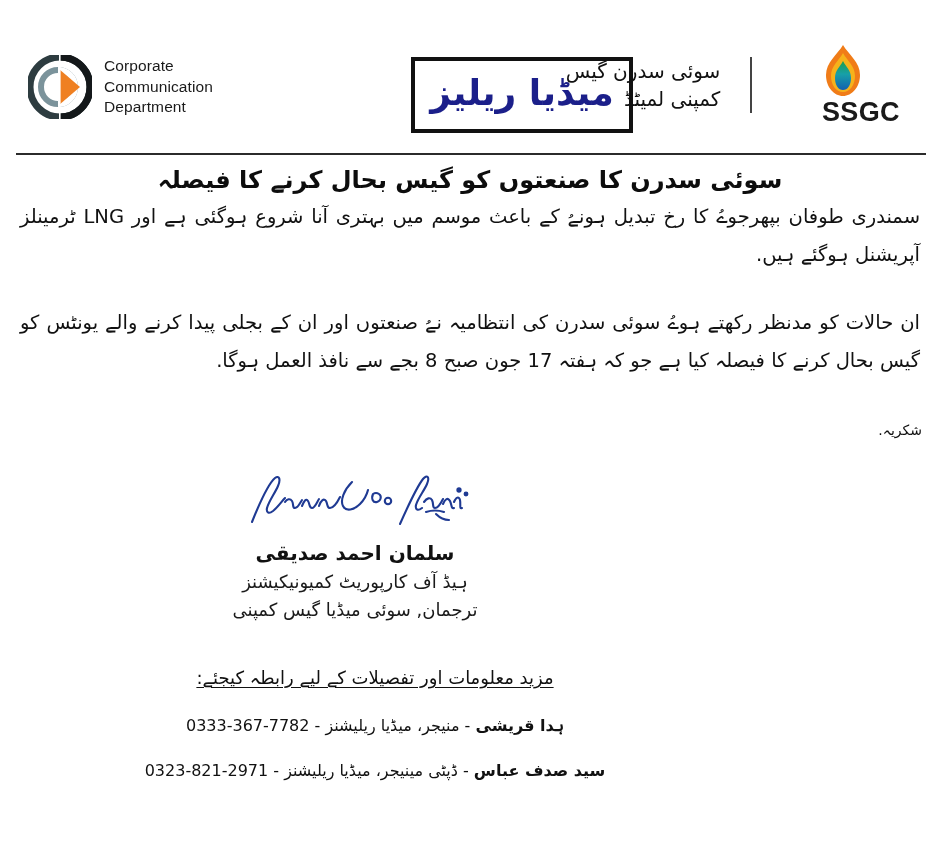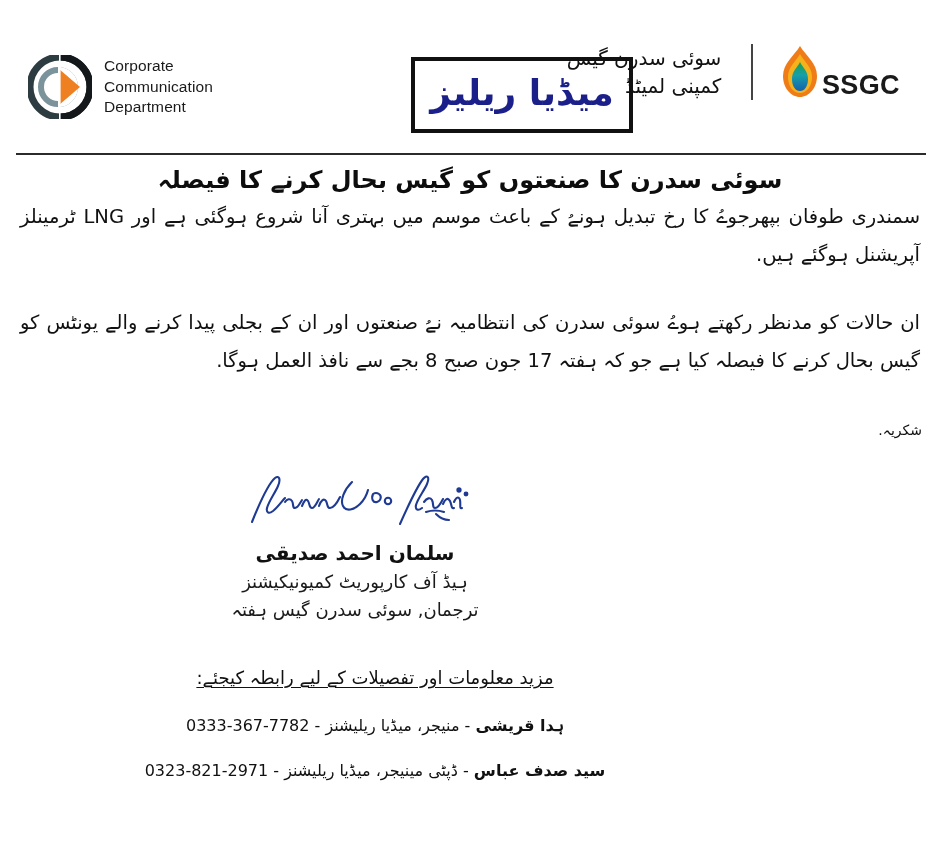--- a/index.html
+++ b/index.html
@@ -104,23 +104,24 @@
     white-space: nowrap;
   }
   .ssgc-divider {
     width: 1.5px;
     height: 56px;
     background: #444;
     margin: 0 10px;
   }
   .ssgc-logo {
     display: flex;
-    flex-direction: row;
-    align-items: flex-end;
+    flex-direction: column;
+    align-items: flex-start;
     gap: 1px;
+    margin-left: 44px;
   }
   .ssgc-flame {
     width: 42px;
     height: 54px;
   }
   .ssgc-word {
     font-family: "Liberation Sans", "DejaVu Sans", sans-serif;
     font-size: 27px;
     font-weight: 700;
     color: #1a1a1a;
@@ -311,21 +312,21 @@
           <path d="M203 36 C205 31 208 29 210 33 C212 37 211 41 214 40"></path>
           <path d="M186 44 C192 42 198 42 204 44"></path>
           <path d="M214 34 C216 29 219 28 220 32 C221 37 219 41 222 40"></path>
           <circle cx="219" cy="22" r="1.6" fill="#1f3a93"></circle>
           <circle cx="226" cy="26" r="1.4" fill="#1f3a93"></circle>
           <path d="M196 46 C200 50 204 52 209 52"></path>
         </g>
       </svg>
       <div class="sign-name">سلمان احمد صدیقی</div>
       <div class="sign-role">ہیڈ آف کارپوریٹ کمیونیکیشنز</div>
-      <div class="sign-role">ترجمان, سوئی سدرن گیس ہفتہ</div>
+      <div class="sign-role">ترجمان, سوئی میڈیا گیس کمپنی</div>
     </div>
 
     <div class="contacts">
       <div class="contacts-heading">مزید معلومات اور تفصیلات  کے لیے رابطہ کیجئے:</div>
 
       <div class="contact-line">
         <span class="nm">ہدا قریشی</span>
         <span>- منیجر، میڈیا ریلیشنز -</span>
         <span class="ph">0333-367-7782</span>
       </div>

